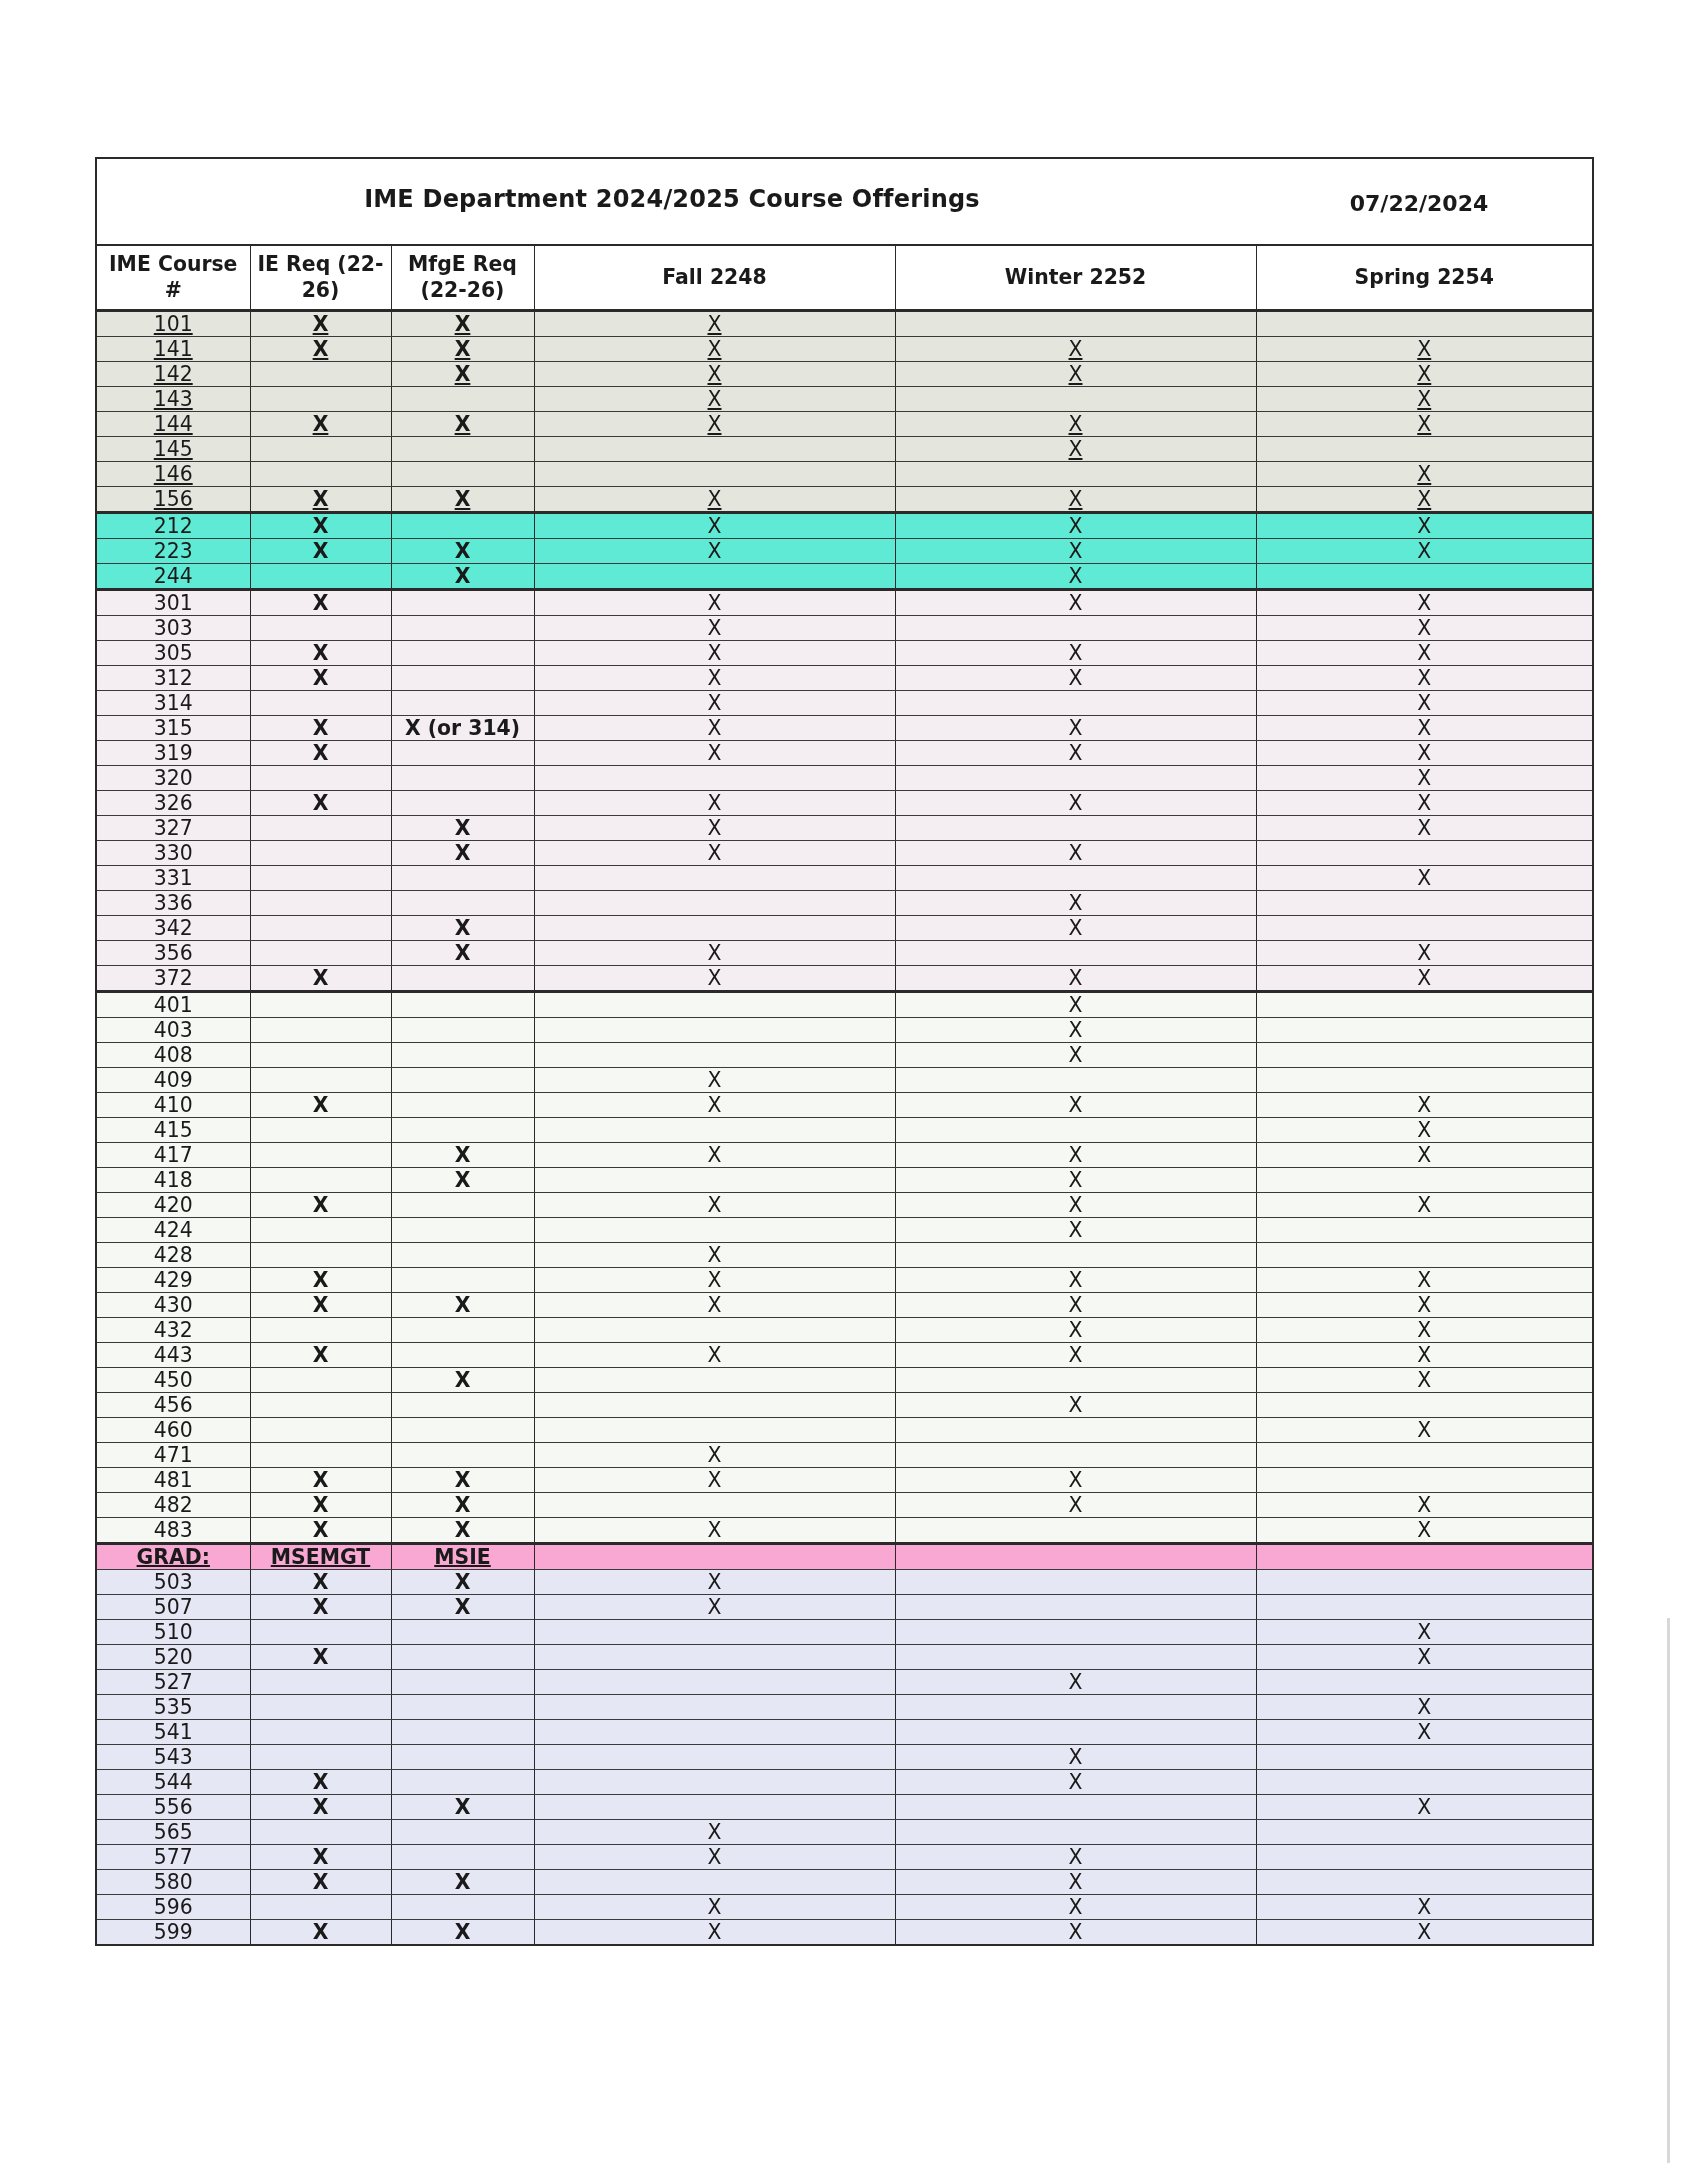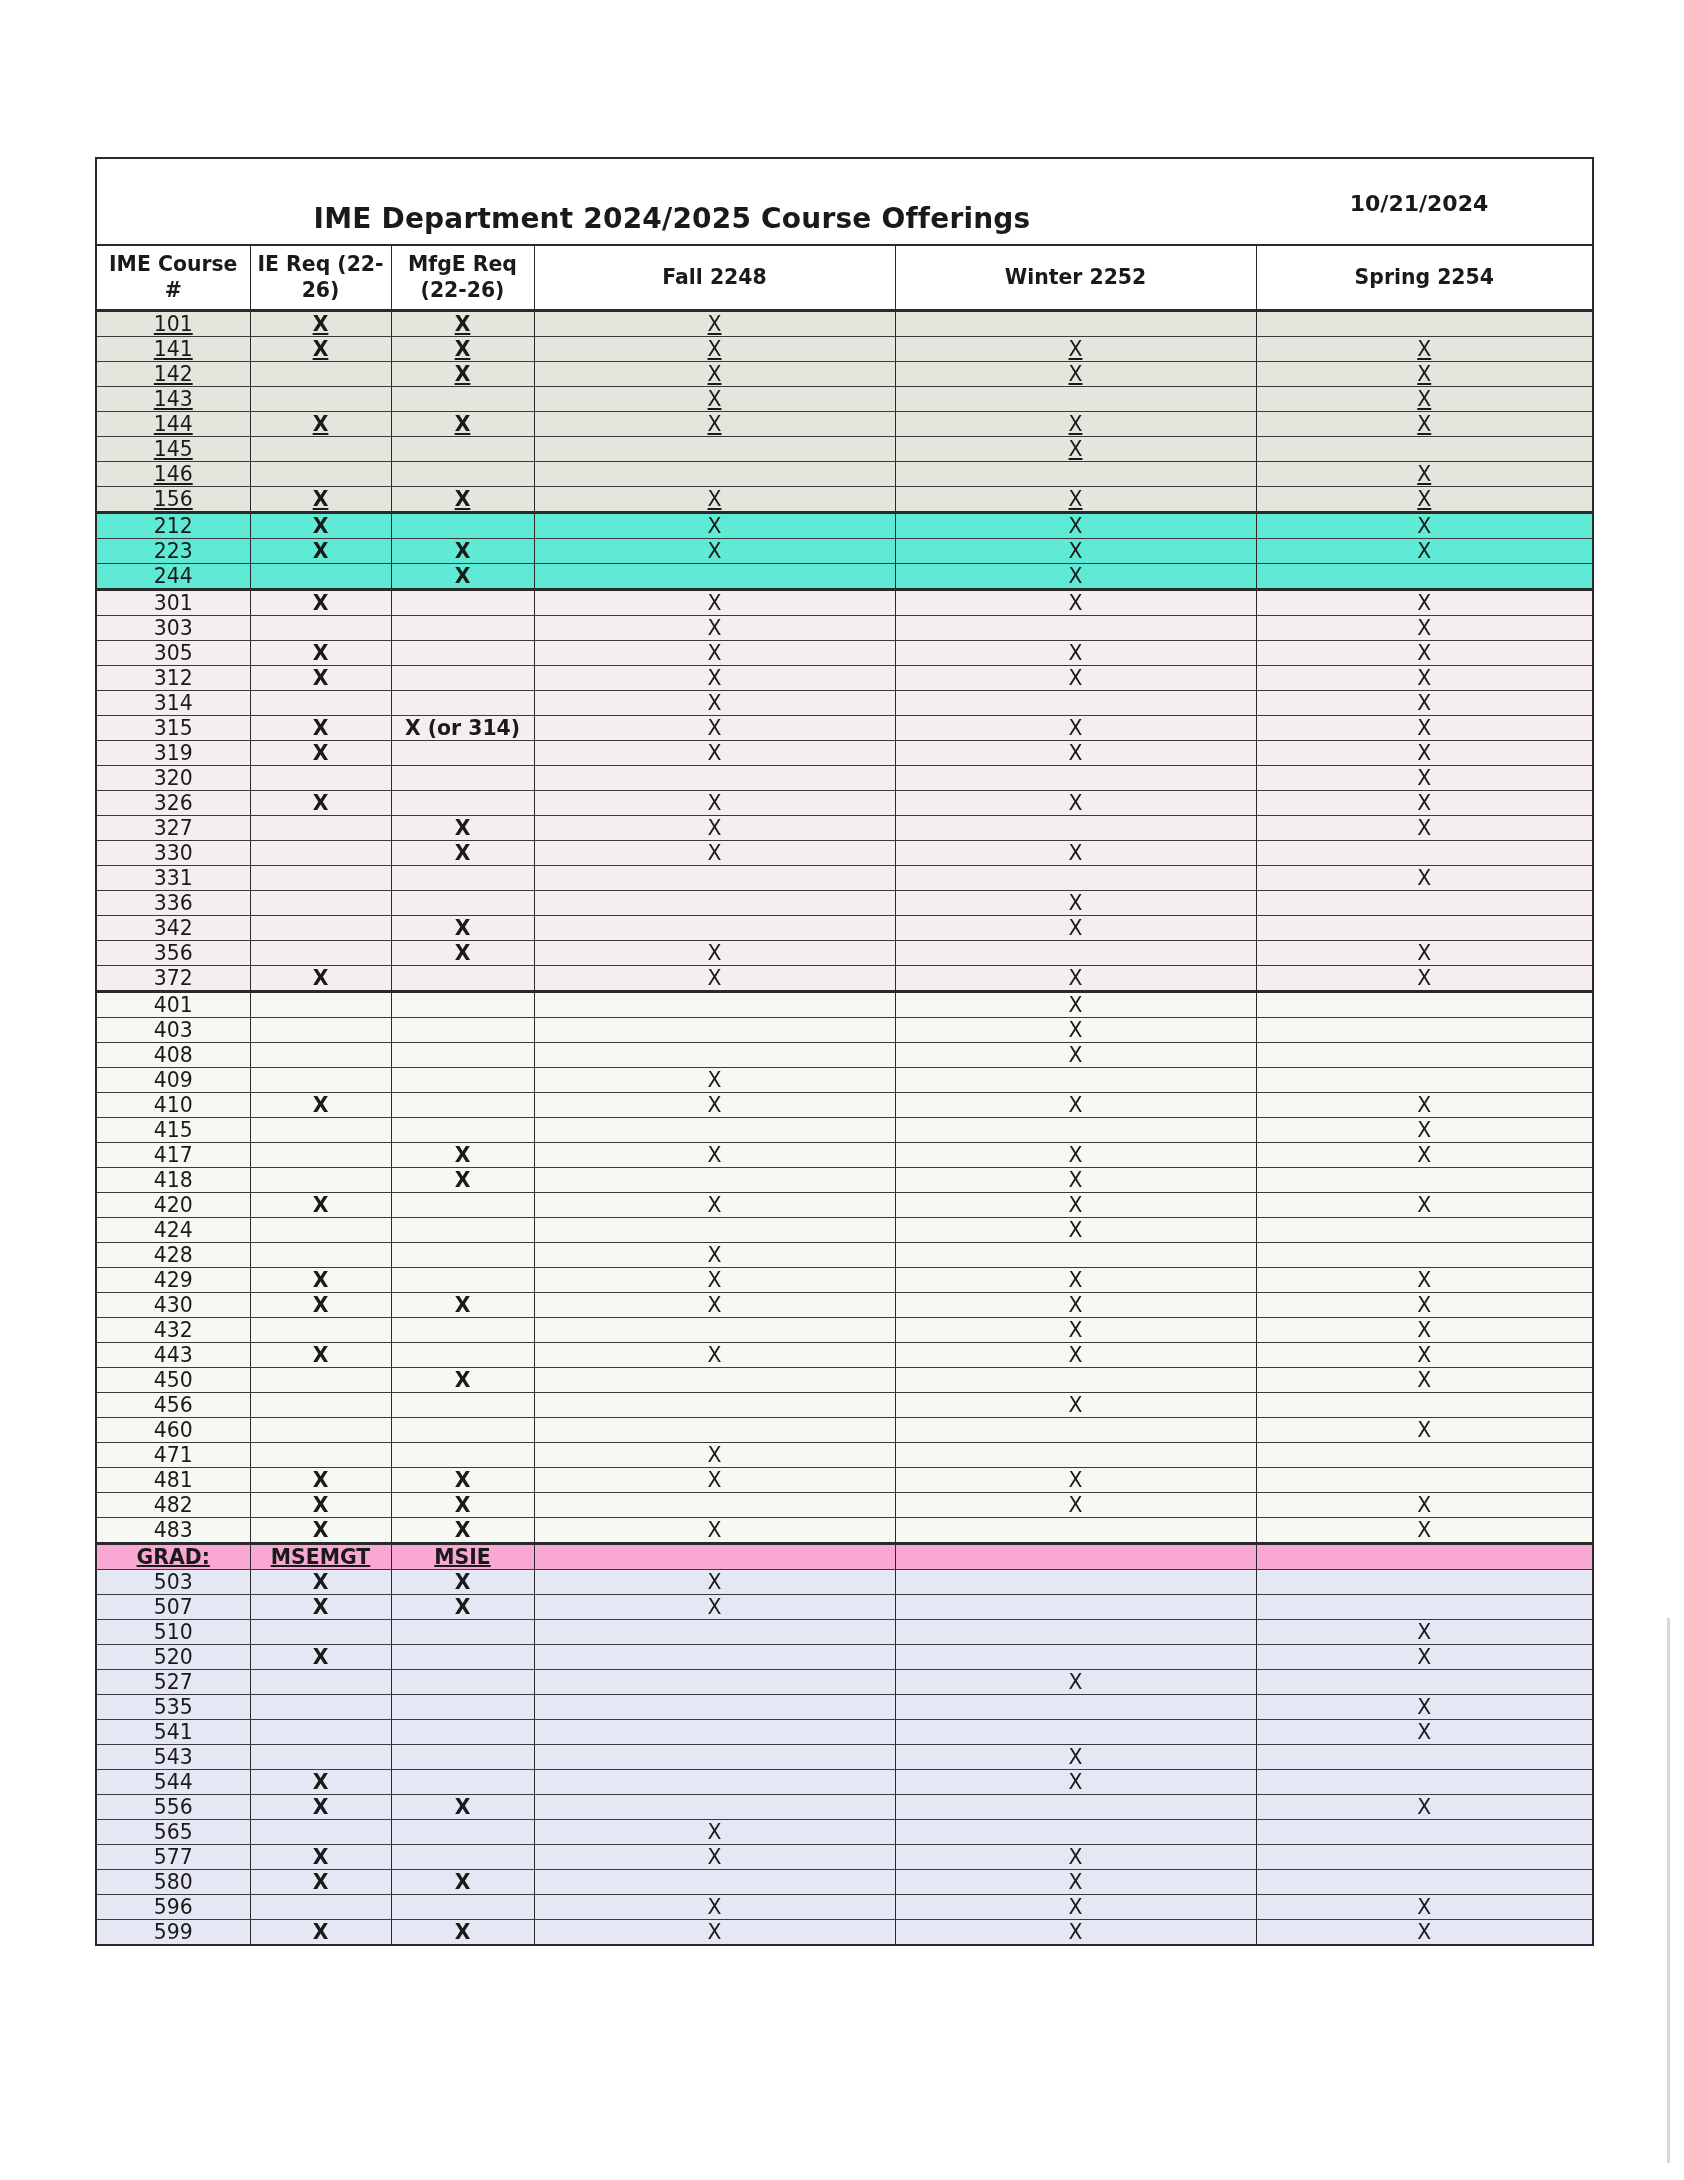--- a/index.html
+++ b/index.html
@@ -9,22 +9,22 @@
   }
   .page-edge { position: absolute; left: 1667px; top: 1618px; width: 2.6px; height: 545px; background: #d8d8d8; }
   .sheet {
     position: absolute; left: 95px; top: 157px; width: 1499px;
     border: 2.6px solid #2a2a2a; box-sizing: border-box; background: #fff;
   }
   .title-row {
     height: 85px; position: relative; border-bottom: 2.6px solid #2a2a2a;
   }
   .title {
-    position: absolute; left: 0; width: 1150px; top: 43px; text-align: center;
-    font-weight: bold; font-size: 28px; letter-spacing: 0.2px;
+    position: absolute; left: 0; width: 1150px; top: 26px; text-align: center;
+    font-weight: bold; font-size: 24px; letter-spacing: 0.2px;
   }
   .date {
     position: absolute; left: 1150px; width: 344px; top: 32px; text-align: center;
     font-weight: bold; font-size: 22px;
   }
   table { border-collapse: collapse; width: 100%; table-layout: fixed; }
   col.c1 { width: 153px; } col.c2 { width: 141px; } col.c3 { width: 143px; }
   col.c4 { width: 361px; } col.c5 { width: 361px; } col.c6 { width: auto; }
   th {
     height: 63px; font-weight: bold; font-size: 20.4px; line-height: 25.6px;
@@ -50,21 +50,21 @@
   tr:last-child td { border-bottom: none; }
 </style>
 </head>
 <body>
 
 <div class="page-edge"></div>
 
 <div class="sheet">
   <div class="title-row">
     <div class="title">IME Department 2024/2025 Course Offerings</div>
-    <div class="date">10/21/2024</div>
+    <div class="date">07/22/2024</div>
   </div>
   <table>
     <colgroup>
       <col class="c1">
         <col class="c2">
         <col class="c3">
         <col class="c4">
         <col class="c5">
         <col class="c6">
     </colgroup>

